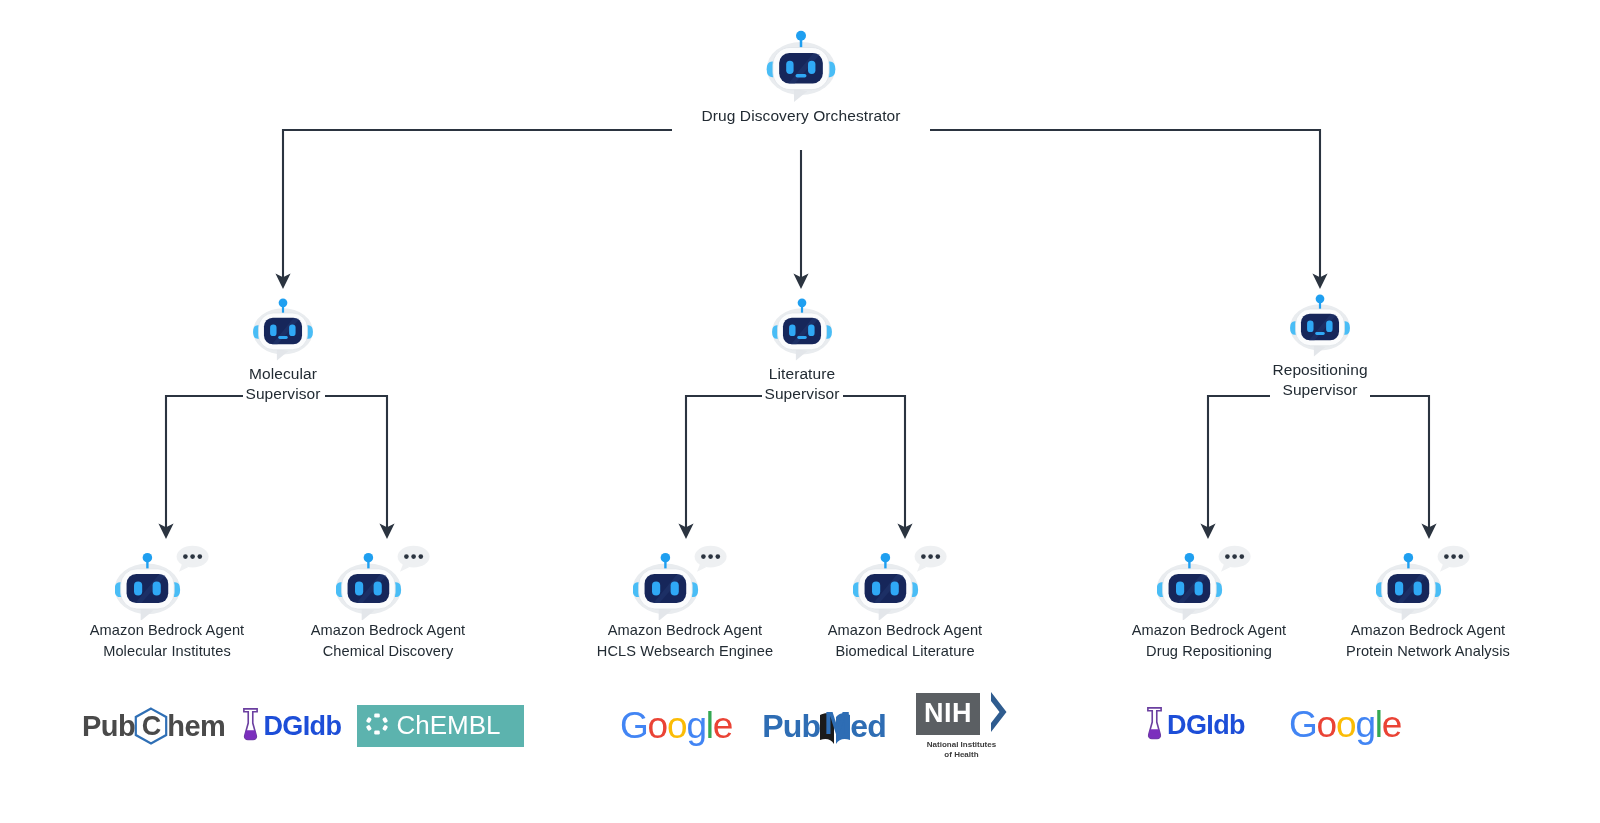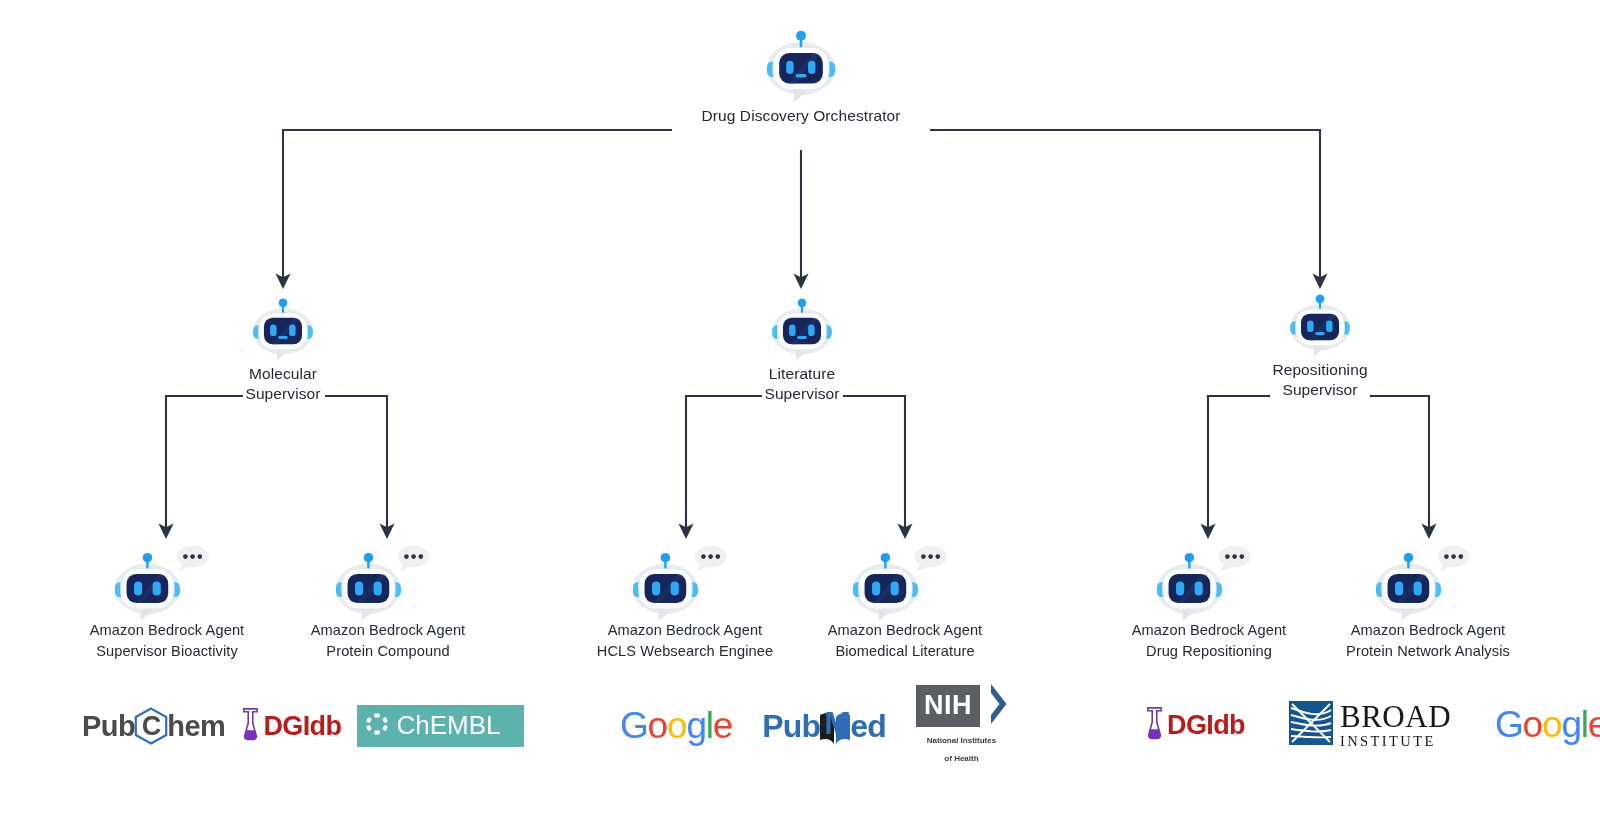--- a/index.html
+++ b/index.html
@@ -37,42 +37,42 @@
   .pubchem{font-family:"Liberation Sans",sans-serif;font-weight:bold;font-size:29px;color:#4a4a4a;
            display:flex;align-items:center;letter-spacing:-0.5px;}
   .pubchem .hexwrap{position:relative;width:34px;height:38px;display:inline-block;margin:0 -1px;}
   .pubchem .hexwrap svg{position:absolute;left:0;top:0;}
   .pubchem .hexC{position:absolute;left:0;top:0;width:34px;height:38px;
                  display:flex;align-items:center;justify-content:center;
                  font-size:27px;color:#4a4a4a;font-weight:bold;}
 
   
   .dgidb{display:flex;align-items:center;}
-  .dgidb .txt{font-family:"Liberation Sans",sans-serif;font-weight:bold;font-size:27px;color:#b91c1c;letter-spacing:-0.6px;}
+  .dgidb .txt{font-family:"Liberation Sans",sans-serif;font-weight:bold;font-size:27px;color:#1d4ed8;letter-spacing:-0.6px;}
 
   
   .chembl{background:#5cb3ae;padding:5px 24px 6px 8px;display:flex;align-items:center;gap:7px;}
   .chembl .txt{color:#ffffff;font-size:26px;font-family:"Liberation Sans",sans-serif;letter-spacing:0px;}
 
   
   .google{font-family:"Liberation Sans",sans-serif;font-size:37px;letter-spacing:-1.2px;font-weight:normal;}
   .google .g1{color:#4285F4;} .google .o1{color:#EA4335;} .google .o2{color:#FBBC05;}
   .google .g2{color:#4285F4;} .google .l{color:#34A853;} .google .e{color:#EA4335;}
 
   
   .pubmed{display:flex;align-items:center;font-family:"Liberation Serif",serif;}
   .pubmed .pm{font-family:"Liberation Sans",sans-serif;font-weight:bold;font-size:32px;color:#2e6db4;letter-spacing:-0.8px;}
   .pubmed .bookwrap{position:relative;width:34px;height:40px;margin:0 -2px;}
 
   
   .nih{display:flex;flex-direction:column;align-items:center;}
   .nih .mark{display:flex;align-items:center;gap:12px;}
   .nih .box{background:#5b5f63;color:#fff;font-family:"Liberation Sans",sans-serif;
             font-weight:bold;font-size:27px;padding:5px 8px 6px 8px;letter-spacing:0.5px;}
-  .nih .sub{font-size:8px;line-height:18px;color:#3b3b3b;text-align:center;margin-top:4px;
+  .nih .sub{font-size:8px;line-height:10px;color:#3b3b3b;text-align:center;margin-top:4px;
             font-family:"Liberation Sans",sans-serif;font-weight:bold;}
 
   
   .broad{display:flex;align-items:center;gap:7px;}
   .broad .words{display:flex;flex-direction:column;line-height:1;}
   .broad .w1{font-family:"Liberation Serif",serif;font-size:31px;color:#15191c;letter-spacing:0.5px;}
   .broad .w2{font-family:"Liberation Serif",serif;font-size:14.5px;color:#15191c;letter-spacing:2.4px;margin-top:2px;}
 </style>
 </head>
 <body>
@@ -206,21 +206,21 @@
           <path d="M41,78 L41,95 L58,81 z" fill="#e3e6ea"></path>
           <rect x="14" y="25" width="72" height="54" rx="22" fill="#fbfcfd" stroke="#dfe3e8" stroke-width="1"></rect>
           <rect x="22" y="32" width="56" height="39" rx="13" fill="#16265a"></rect>
           <path d="M34,71 L66,32 L74,34 L42,71 z" fill="#22366f" opacity="0.55"></path>
           <rect x="32" y="42" width="11" height="19" rx="5.5" fill="#2fa8f5"></rect>
           <rect x="57" y="42" width="11" height="19" rx="5.5" fill="#2fa8f5"></rect>
         </g>
       </svg>
     </div>
     <div class="caption">Amazon Bedrock Agent</div>
-    <div class="caption">Supervisor Bioactivity</div>
+    <div class="caption">Molecular Institutes</div>
   </div>
 
   <div class="node leaf" style="left:297px;top:538px;width:182px;">
     <div class="bot" style="width:104px;height:82px;">
       <svg width="104" height="82" viewBox="0 0 130 100">
         <ellipse cx="97" cy="22" rx="20" ry="13.5" fill="#eef0f2"></ellipse>
         <path d="M84,31 L80,41 L92,35 z" fill="#eef0f2"></path>
         <circle cx="88" cy="22" r="2.9" fill="#2b3440"></circle>
         <circle cx="97" cy="22" r="2.9" fill="#2b3440"></circle>
         <circle cx="106" cy="22" r="2.9" fill="#2b3440"></circle>
@@ -233,21 +233,21 @@
           <path d="M41,78 L41,95 L58,81 z" fill="#e3e6ea"></path>
           <rect x="14" y="25" width="72" height="54" rx="22" fill="#fbfcfd" stroke="#dfe3e8" stroke-width="1"></rect>
           <rect x="22" y="32" width="56" height="39" rx="13" fill="#16265a"></rect>
           <path d="M34,71 L66,32 L74,34 L42,71 z" fill="#22366f" opacity="0.55"></path>
           <rect x="32" y="42" width="11" height="19" rx="5.5" fill="#2fa8f5"></rect>
           <rect x="57" y="42" width="11" height="19" rx="5.5" fill="#2fa8f5"></rect>
         </g>
       </svg>
     </div>
     <div class="caption">Amazon Bedrock Agent</div>
-    <div class="caption">Protein Compound</div>
+    <div class="caption">Chemical Discovery</div>
   </div>
 
   <div class="node leaf" style="left:594px;top:538px;width:182px;">
     <div class="bot" style="width:104px;height:82px;">
       <svg width="104" height="82" viewBox="0 0 130 100">
         <ellipse cx="97" cy="22" rx="20" ry="13.5" fill="#eef0f2"></ellipse>
         <path d="M84,31 L80,41 L92,35 z" fill="#eef0f2"></path>
         <circle cx="88" cy="22" r="2.9" fill="#2b3440"></circle>
         <circle cx="97" cy="22" r="2.9" fill="#2b3440"></circle>
         <circle cx="106" cy="22" r="2.9" fill="#2b3440"></circle>
@@ -433,40 +433,20 @@
     <div class="logo dgidb" style="gap:3px;">
       <span>
         <svg width="19" height="36" viewBox="0 0 20 38">
           <path d="M3,3 L17,3 L17,6 L12.4,6 L12.4,18 L16,31 a3.4,3.4 0 0 1 -3.3,4.4 L7.3,35.4 a3.4,3.4 0 0 1 -3.3,-4.4 L7.6,18 L7.6,6 L3,6 z" fill="#ffffff" stroke="#6b3fa0" stroke-width="1.7"></path>
           <path d="M5.3,25.5 L14.7,25.5 L16,31 a3.4,3.4 0 0 1 -3.3,4.4 L7.3,35.4 a3.4,3.4 0 0 1 -3.3,-4.4 z" fill="#7b2fbd"></path>
         </svg>
       </span>
       <span class="txt">DGIdb</span>
     </div>
 
-    <div class="logo broad">
-      <span>
-        <svg width="44" height="44" viewBox="0 0 44 44">
-          <rect x="0" y="0" width="44" height="44" fill="#17558f"></rect>
-          <g stroke="#ffffff" stroke-width="1.9" fill="none">
-            <path d="M2,7 C16,12 30,17 42,9"></path>
-            <path d="M2,14 C16,18 30,22 42,15"></path>
-            <path d="M2,21 C16,24 30,27 42,22"></path>
-            <path d="M2,28 C16,30 30,32 42,29"></path>
-            <path d="M2,35 C16,36 30,37 42,36"></path>
-            <path d="M3,3 L41,41"></path>
-            <path d="M3,41 L41,3"></path>
-          </g>
-        </svg>
-      </span>
-      <span class="words">
-        <span class="w1">BROAD</span>
-        <span class="w2">INSTITUTE</span>
-      </span>
-    </div>
 
     <div class="logo google">
       <span class="g1">G</span>
       <span class="o1">o</span>
       <span class="o2">o</span>
       <span class="g2">g</span>
       <span class="l">l</span>
       <span class="e">e</span>
     </div>
   </div>

